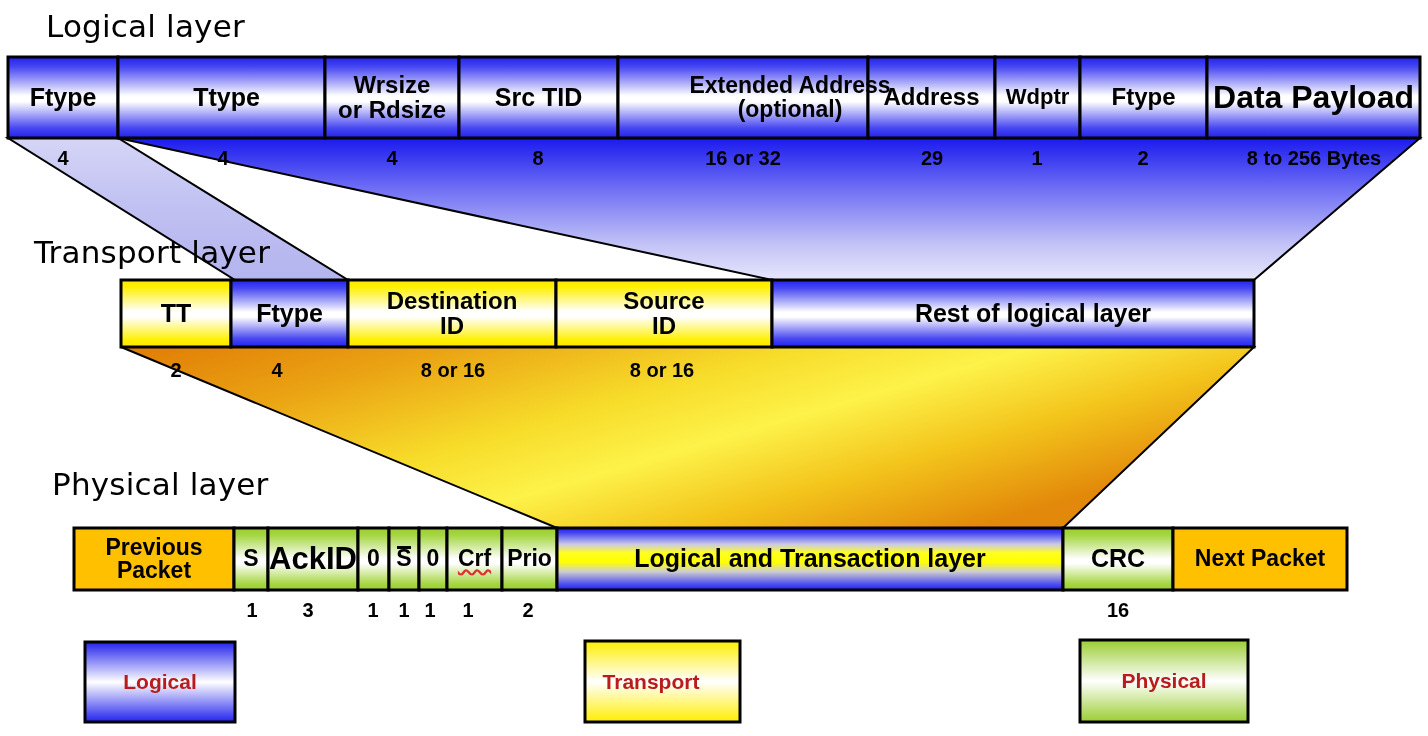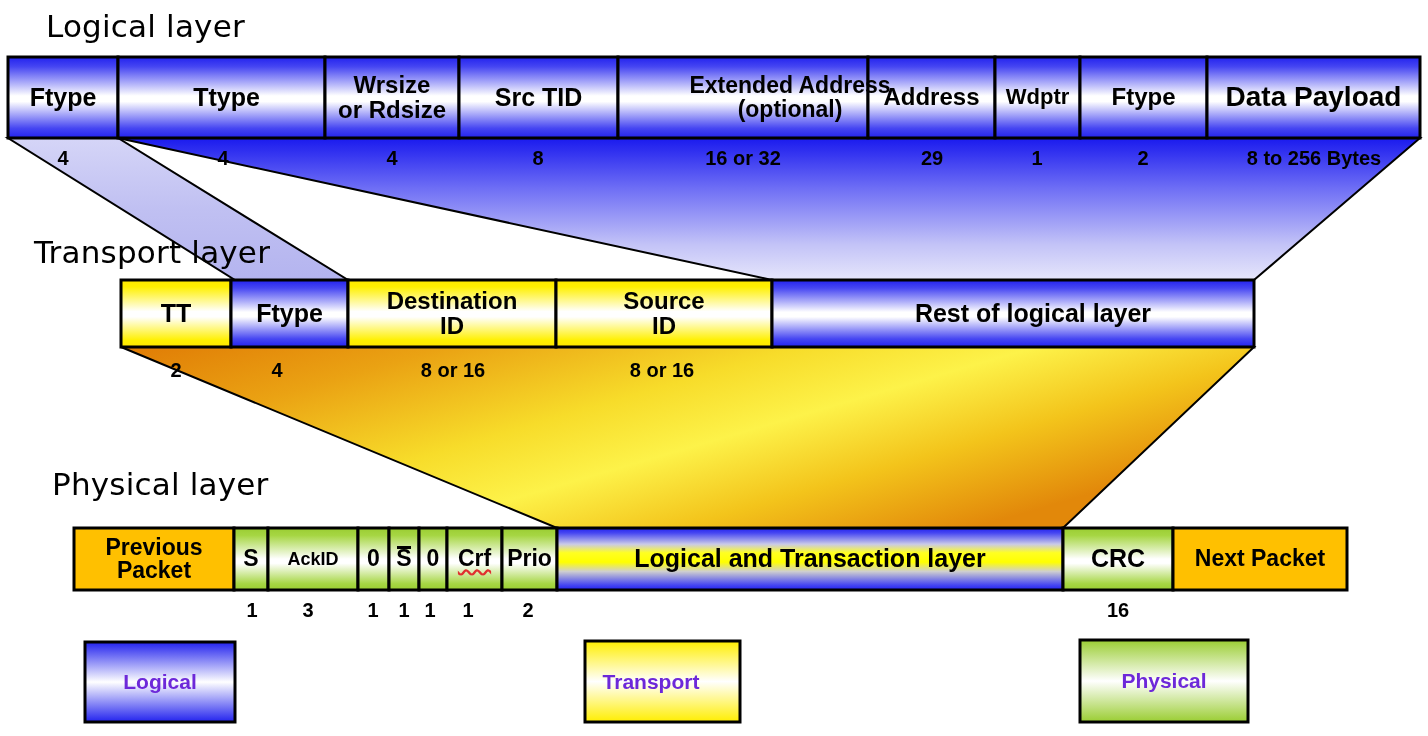--- a/index.html
+++ b/index.html
@@ -9,21 +9,21 @@
   svg{position:absolute;left:0;top:0;width:1428px;height:736px;}
   .layer-title{position:absolute;font-family:"DejaVu Sans",sans-serif;
     font-size:31px;color:#000000;letter-spacing:.2px;white-space:nowrap;}
   .cell-label{position:absolute;display:flex;align-items:center;
     justify-content:center;text-align:center;font-weight:bold;color:#000;
     line-height:1.02;white-space:pre-line;pointer-events:none;}
   .bitnum{position:absolute;display:flex;align-items:center;
     justify-content:center;font-weight:bold;color:#000;font-size:20px;
     white-space:nowrap;}
   .legend-label{position:absolute;display:flex;align-items:center;
-    justify-content:center;font-weight:bold;font-size:21px;color:#6d28d9;}
+    justify-content:center;font-weight:bold;font-size:21px;color:#b91c1c;}
   .ovl{position:relative;display:inline-block;}
   .ovl::before{content:"";position:absolute;left:3%;right:3%;top:-1px;
     height:3px;background:#000;}
 </style>
 </head>
 <body>
 
 <div id="stage">
 
 <svg viewBox="0 0 1428 736" xmlns="http://www.w3.org/2000/svg">
@@ -180,21 +180,21 @@
 <div class="cell-label" style="left:8px;top:57px;width:110px;height:81px;font-size:25px;">Ftype</div>
 <div class="cell-label" style="left:112px;top:57px;width:229px;height:81px;font-size:25px;">Ttype</div>
 <div class="cell-label" style="left:325px;top:57px;width:134px;height:81px;font-size:24px;">Wrsize
 or Rdsize</div>
 <div class="cell-label" style="left:459px;top:57px;width:159px;height:81px;font-size:25px;">Src TID</div>
 <div class="cell-label" style="left:618px;top:57px;width:250px;height:81px;font-size:23px;padding-left:47px;">Extended Address
 (optional)</div>
 <div class="cell-label" style="left:868px;top:57px;width:127px;height:81px;font-size:24px;">Address</div>
 <div class="cell-label" style="left:995px;top:57px;width:85px;height:81px;font-size:22px;">Wdptr</div>
 <div class="cell-label" style="left:1080px;top:57px;width:127px;height:81px;font-size:24px;">Ftype</div>
-<div class="cell-label" style="left:1207px;top:57px;width:213px;height:81px;font-size:28px;">Data Payload</div>
+<div class="cell-label" style="left:1207px;top:57px;width:213px;height:81px;font-size:32px;">Data Payload</div>
 
 <div class="bitnum" style="left:18px;top:142px;width:90px;height:32px;">4</div>
 <div class="bitnum" style="left:178px;top:142px;width:90px;height:32px;">4</div>
 <div class="bitnum" style="left:347px;top:142px;width:90px;height:32px;">4</div>
 <div class="bitnum" style="left:493px;top:142px;width:90px;height:32px;">8</div>
 <div class="bitnum" style="left:683px;top:142px;width:120px;height:32px;text-align:right;">16 or 32</div>
 <div class="bitnum" style="left:887px;top:142px;width:90px;height:32px;">29</div>
 <div class="bitnum" style="left:992px;top:142px;width:90px;height:32px;">1</div>
 <div class="bitnum" style="left:1098px;top:142px;width:90px;height:32px;">2</div>
 <div class="bitnum" style="left:1208px;top:142px;width:212px;height:32px;">8 to 256 Bytes</div>
@@ -208,21 +208,21 @@
 <div class="cell-label" style="left:772px;top:280px;width:482px;height:67px;font-size:25px;padding-left:20px;">Rest of logical layer</div>
 
 <div class="bitnum" style="left:136px;top:354px;width:80px;height:32px;">2</div>
 <div class="bitnum" style="left:232px;top:354px;width:90px;height:32px;">4</div>
 <div class="bitnum" style="left:368px;top:354px;width:170px;height:32px;">8 or 16</div>
 <div class="bitnum" style="left:577px;top:354px;width:170px;height:32px;">8 or 16</div>
 
 <div class="cell-label" style="left:74px;top:528px;width:160px;height:62px;font-size:23px;">Previous
 Packet</div>
 <div class="cell-label" style="left:234px;top:528px;width:34px;height:62px;font-size:23px;">S</div>
-<div class="cell-label" style="left:268px;top:528px;width:90px;height:62px;font-size:18px;">AckID</div>
+<div class="cell-label" style="left:268px;top:528px;width:90px;height:62px;font-size:31px;">AckID</div>
 <div class="cell-label" style="left:358px;top:528px;width:31px;height:62px;font-size:23px;">0</div>
 <div class="cell-label" style="left:389px;top:528px;width:30px;height:62px;font-size:23px;">
   <span class="ovl">S</span>
 </div>
 <div class="cell-label" style="left:419px;top:528px;width:28px;height:62px;font-size:23px;">0</div>
 <div class="cell-label" style="left:447px;top:528px;width:55px;height:62px;font-size:23px;
      text-decoration:underline wavy #e03030; text-decoration-skip-ink:none;">Crf</div>
 <div class="cell-label" style="left:502px;top:528px;width:55px;height:62px;font-size:23px;">Prio</div>
 <div class="cell-label" style="left:557px;top:528px;width:506px;height:62px;font-size:25px;">Logical and Transaction layer</div>
 <div class="cell-label" style="left:1063px;top:528px;width:110px;height:62px;font-size:25px;text-align:center;">CRC</div>

